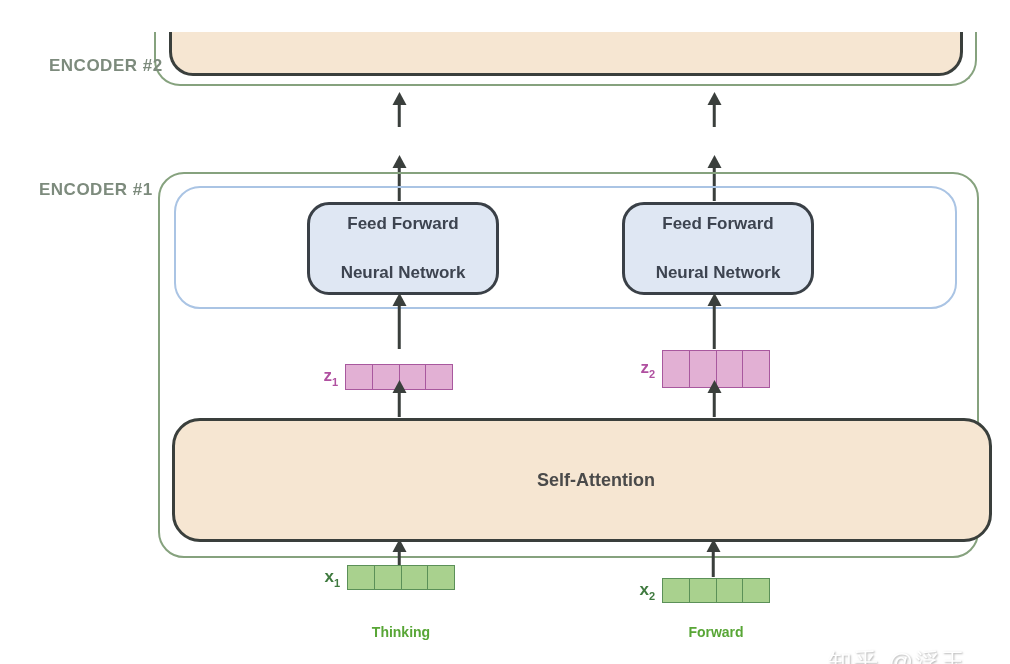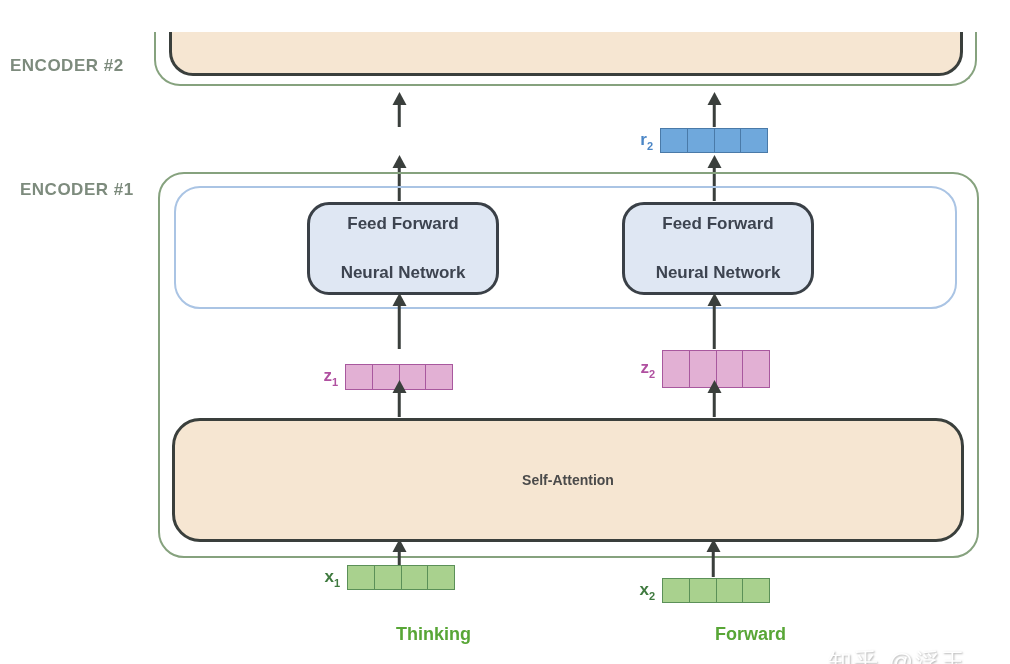--- a/index.html
+++ b/index.html
@@ -7,32 +7,32 @@
     position:relative;width:1010px;height:664px;background:#ffffff;
     overflow:hidden;font-family:"Liberation Sans",sans-serif;
   }
   
   .enc-box{position:absolute;border:2.5px solid #86a27e;border-radius:26px;background:transparent;}
   .enc-box.clipped{border-top:none;border-radius:0 0 26px 26px;}
   .tan-box{position:absolute;background:#f6e6d2;border:3px solid #3a3f3c;border-radius:26px;}
   .tan-box.clipped{border-top:none;border-radius:0 0 24px 24px;}
   .inner-blue{position:absolute;border:2.5px solid #aac4e4;border-radius:26px;background:transparent;}
   
-  .enc-label{position:absolute;font-size:17px;font-weight:bold;color:#7d8b7d;letter-spacing:.5px;white-space:nowrap;}
+  .enc-label{position:absolute;font-size:17px;font-weight:bold;color:#7d8b7d;letter-spacing:.5px;white-space:nowrap;margin-left:39px;}
   
   .ffnn{
     position:absolute;width:186px;height:87px;background:#dfe7f3;
     border:3.5px solid #3a4047;border-radius:22px;display:flex;flex-direction:column;
     align-items:center;justify-content:center;font-size:17px;font-weight:bold;color:#3d4450;
     line-height:1.35;gap:26px;
   }
   .self-attn{
     position:absolute;background:#f6e6d2;border:3px solid #3a3f3c;border-radius:28px;
     display:flex;align-items:center;justify-content:center;
-    font-size:14px;font-weight:bold;color:#4a4a4a;
+    font-size:18px;font-weight:bold;color:#4a4a4a;padding-left:28px;
   }
   
   .vector{position:absolute;height:25px;width:108px;}
   .vector .cells{display:flex;width:100%;height:100%;box-sizing:border-box;border:1.8px solid;}
   .vector .cell{flex:1;border-right:1.6px solid;border-color:inherit;}
   .vector .cell:last-child{border-right:none;}
   .vec-label{
     position:absolute;right:100%;margin-right:7px;top:50%;transform:translateY(-50%);
     font-size:17px;font-weight:bold;white-space:nowrap;
   }
@@ -48,54 +48,45 @@
   .arrow::before{
     content:"";position:absolute;top:0;left:50%;transform:translateX(-50%);
     border-left:7px solid transparent;border-right:7px solid transparent;
     border-bottom:13px solid #3a3f3c;width:0;height:0;
   }
   .arrow::after{
     content:"";position:absolute;top:11px;bottom:0;left:50%;transform:translateX(-50%);
     width:3.5px;background:#3a3f3c;
   }
   
-  .word{position:absolute;width:140px;text-align:right;font-size:18px;font-weight:bold;color:#58a636;}
+  .word{position:absolute;width:140px;text-align:center;font-size:14px;font-weight:bold;color:#58a636;}
   
   .watermark{
     position:absolute;font-size:24px;color:#ffffff;letter-spacing:2px;
     text-shadow:1px 1px 2px rgba(110,110,110,.55);white-space:nowrap;
   }
 </style>
 </head>
 <body>
 
 <div id="stage">
 
   <div class="enc-box clipped" style="left:154px;top:32px;width:819px;height:52px;"></div>
   <div class="tan-box clipped" style="left:169px;top:32px;width:788px;height:41px;"></div>
   <div class="enc-label" style="left:10px;top:56px;">ENCODER #2</div>
 
   <div class="arrow" style="left:399px;top:92px;height:35px;"></div>
   <div class="arrow" style="left:714px;top:92px;height:35px;"></div>
 
-  <div class="vector r-vec" style="left:660px;top:128px;">
-    <span class="vec-label"><span>r</span><sub>2</sub></span>
-    <div class="cells">
-      <div class="cell"></div>
-      <div class="cell"></div>
-      <div class="cell"></div>
-      <div class="cell"></div>
-    </div>
-  </div>
 
   <div class="arrow" style="left:399px;top:155px;height:46px;"></div>
   <div class="arrow" style="left:714px;top:155px;height:46px;"></div>
 
   <div class="enc-box" style="left:158px;top:172px;width:817px;height:382px;"></div>
-  <div class="enc-label" style="left:20px;top:180px;">ENCODER #1</div>
+  <div class="enc-label" style="left:0;top:180px;">ENCODER #1</div>
 
   <div class="inner-blue" style="left:174px;top:186px;width:779px;height:119px;"></div>
 
   <div class="ffnn" style="left:307px;top:202px;">
     <span>Feed Forward</span>
     <span>Neural Network</span>
   </div>
   <div class="ffnn" style="left:622px;top:202px;">
     <span>Feed Forward</span>
     <span>Neural Network</span>

